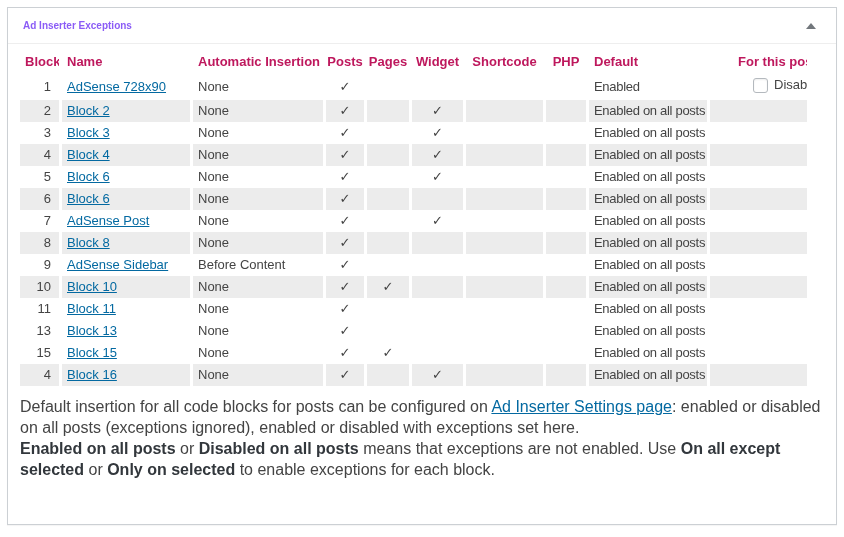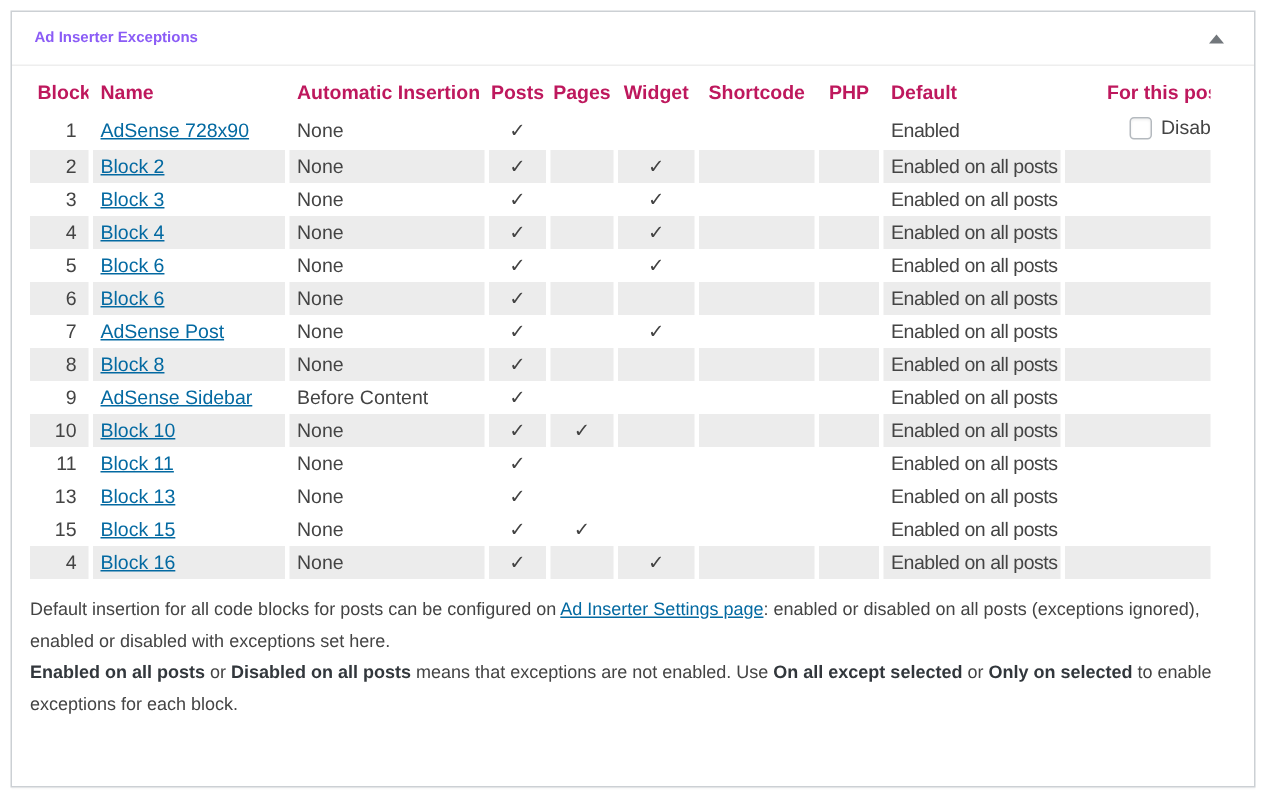--- a/index.html
+++ b/index.html
@@ -113,21 +113,21 @@
     background: #fff;
     box-shadow: inset 0 1px 2px rgba(0,0,0,.07);
     margin: 0 6px 0 0;
     vertical-align: middle;
     cursor: pointer;
   }
 
   .footer-notes {
     margin-top: 10px;
     width: 806px;
-    font-size: 12px;
+    font-size: 16px;
     line-height: 21px;
     color: #444;
   }
   .footer-notes p { margin: 0; }
   .footer-notes strong { color: #32373c; }
 </style>
 </head>
 <body>
 
 <div class="postbox">

